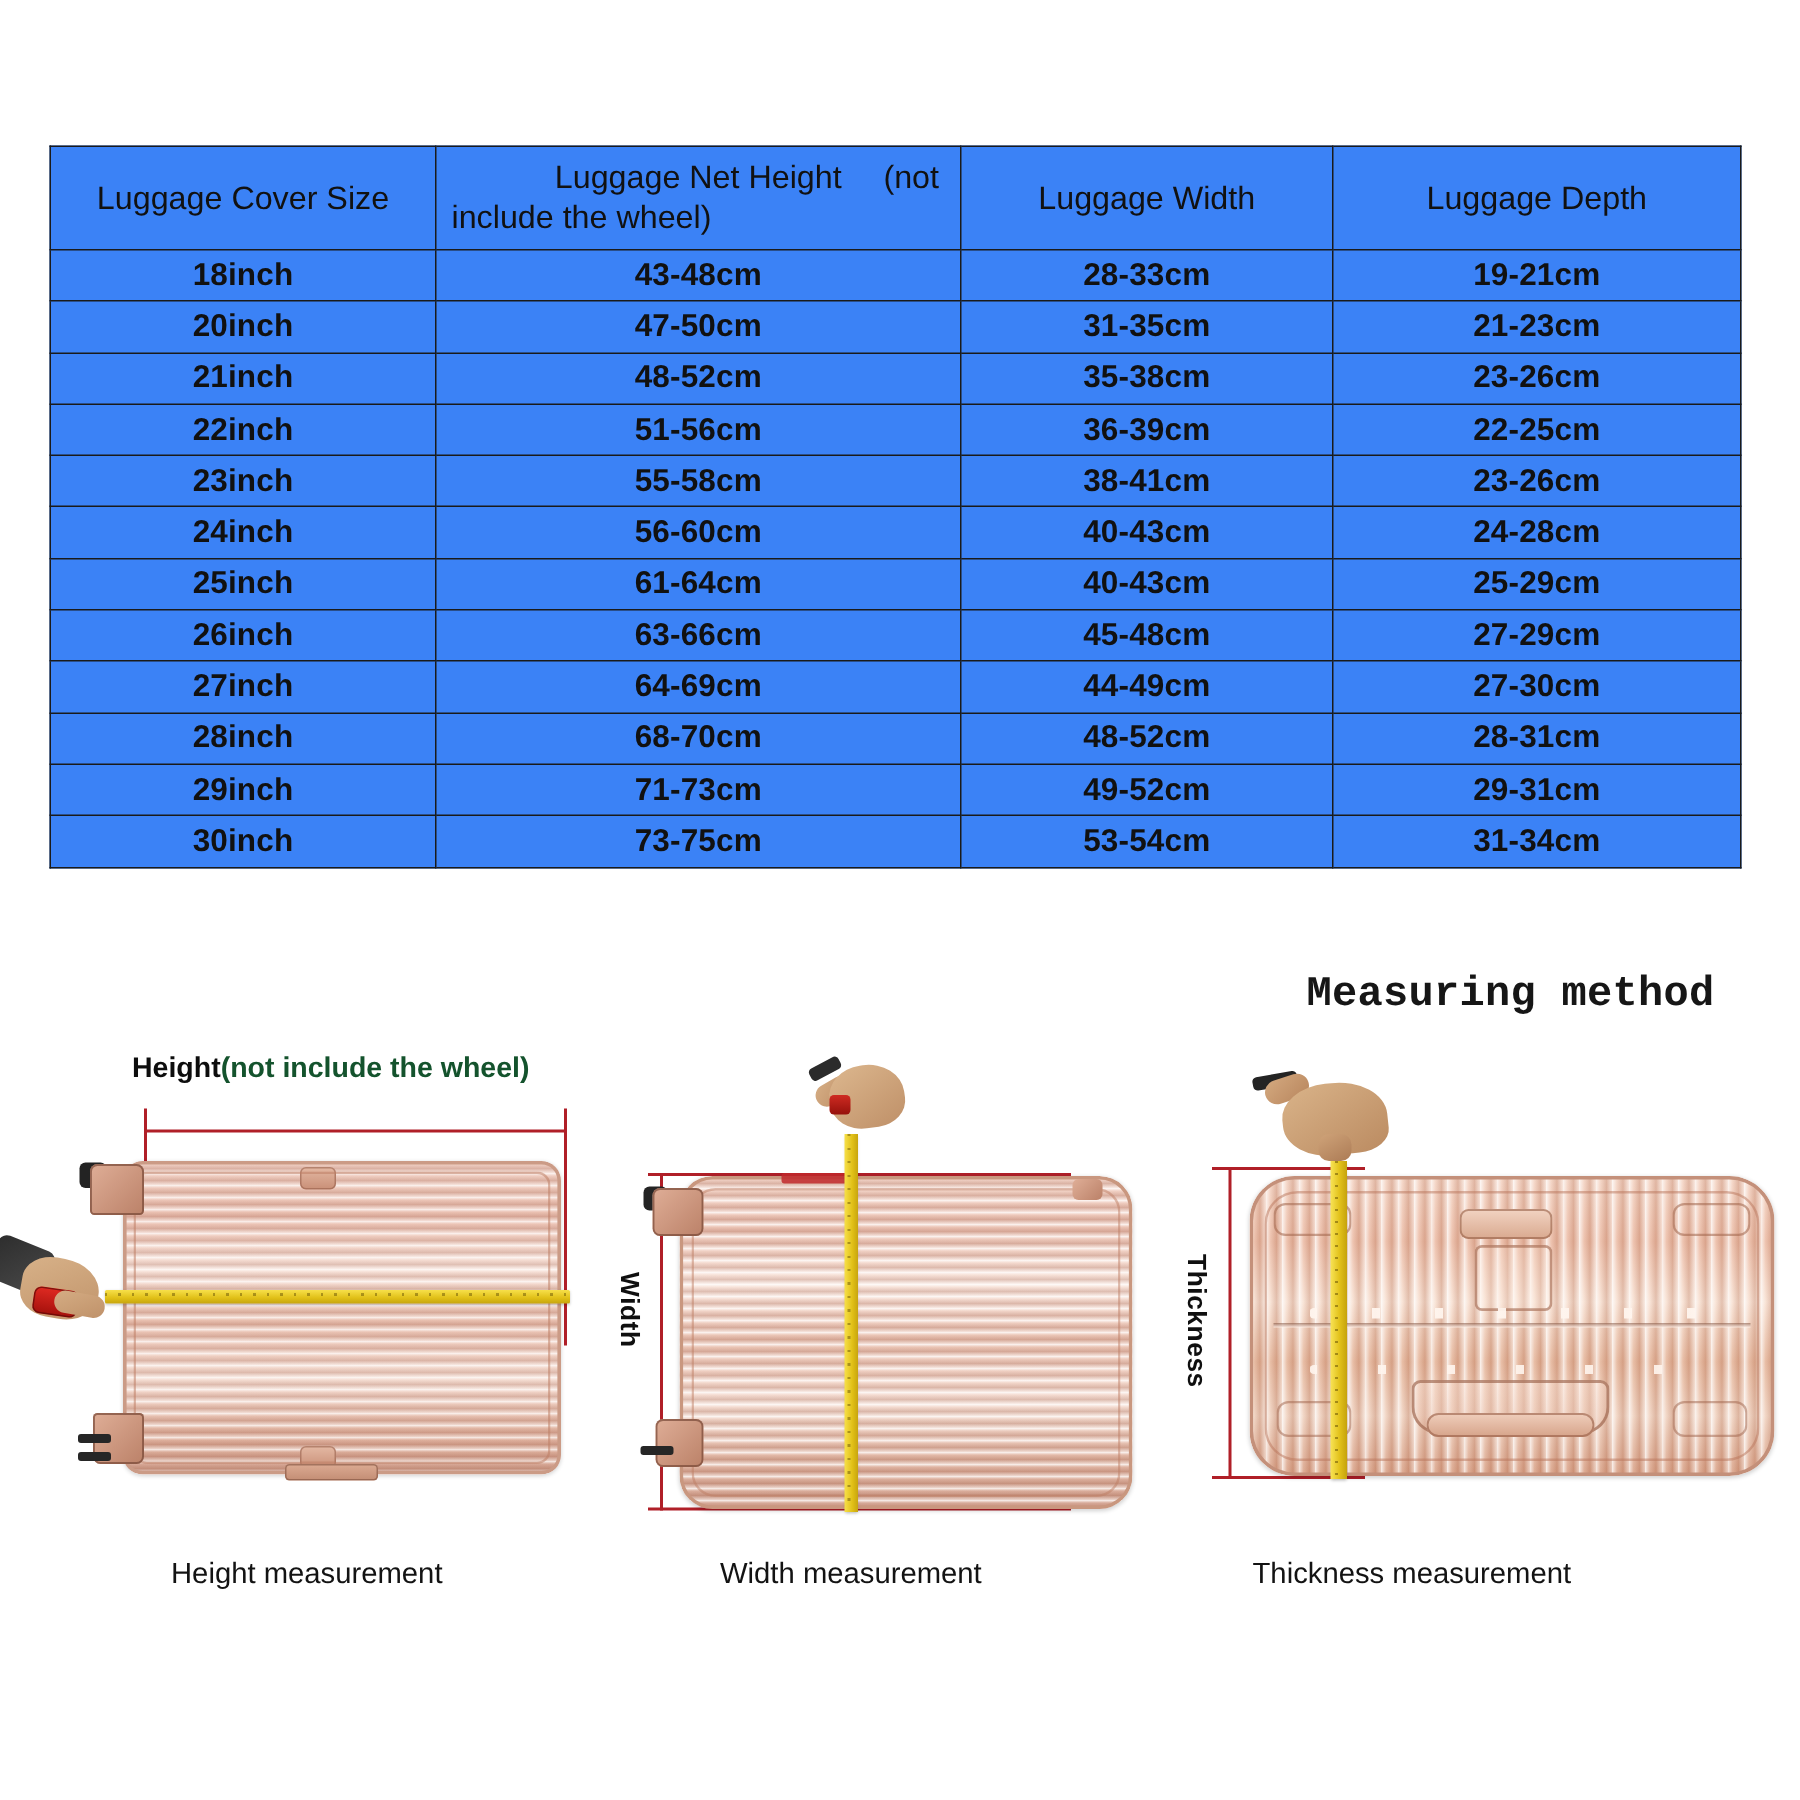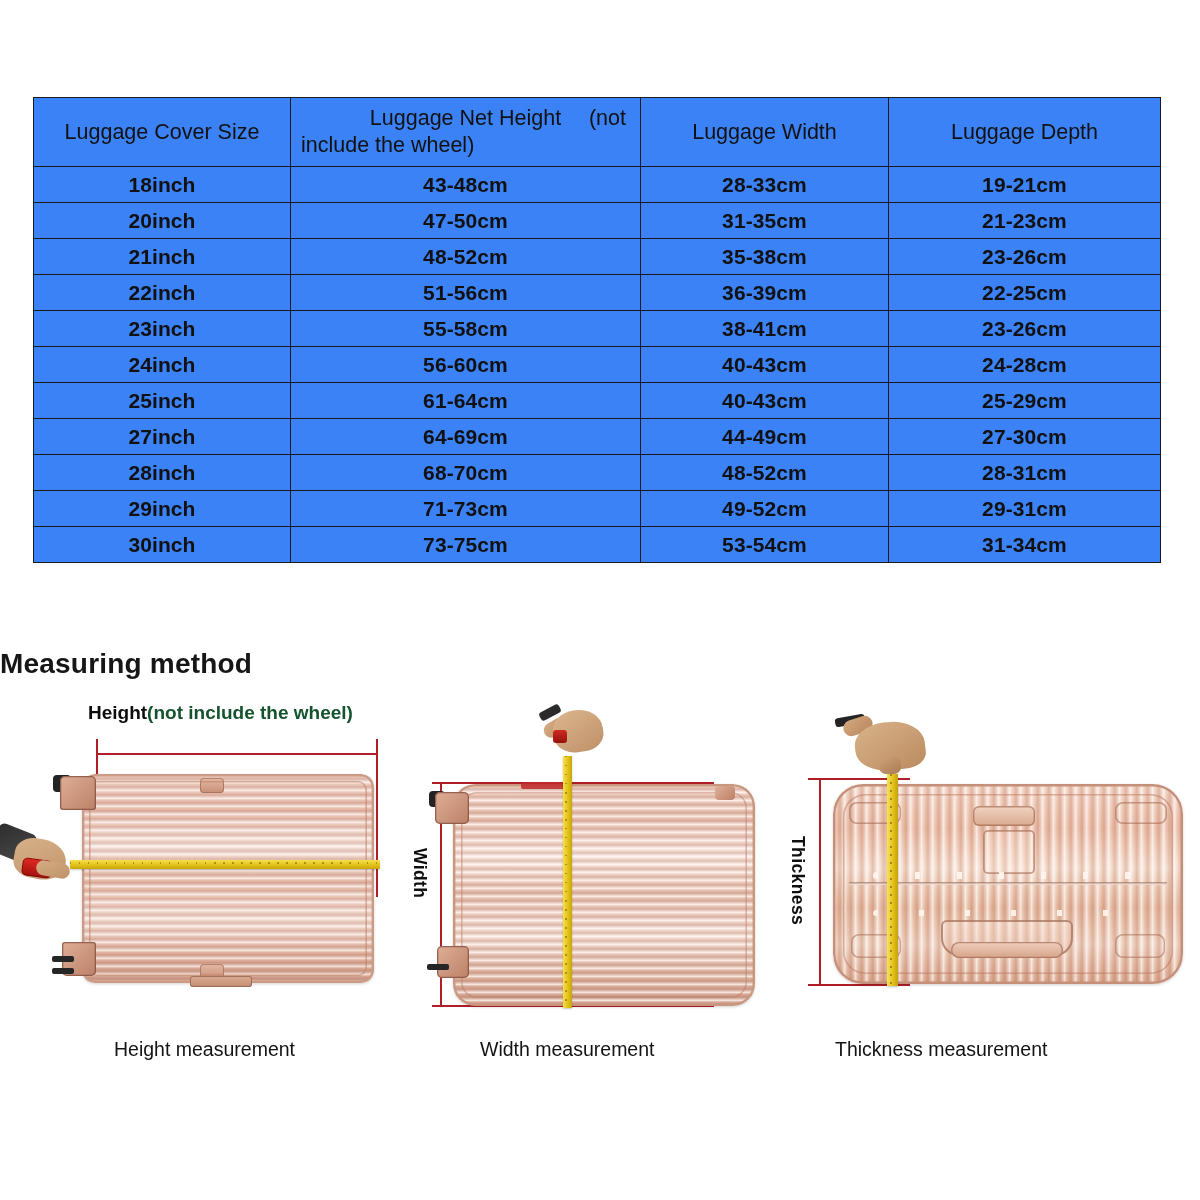--- a/index.html
+++ b/index.html
@@ -72,25 +72,26 @@
     display: block;
     text-align: left;
   }
 
   
   .measuring-title {
     position: absolute;
     left: 0;
     top: 648px;
     width: 1143px;
-    text-align: left;
+    text-align: right;
     font-size: 28px;
     font-weight: bold;
     color: #161616;
     letter-spacing: 0.2px;
+    font-family: Liberation Mono, monospace;
   }
 
   .panels {
     position: absolute;
     left: 0;
     top: 696px;
     width: 1200px;
     height: 400px;
   }
   .panel {
@@ -622,20 +623,26 @@
           <td>40-43cm</td>
           <td>24-28cm</td>
         </tr>
       <tr>
           <td>25inch</td>
           <td>61-64cm</td>
           <td>40-43cm</td>
           <td>25-29cm</td>
         </tr>
       <tr>
+          <td>26inch</td>
+          <td>63-66cm</td>
+          <td>45-48cm</td>
+          <td>27-29cm</td>
+        </tr>
+      <tr>
           <td>27inch</td>
           <td>64-69cm</td>
           <td>44-49cm</td>
           <td>27-30cm</td>
         </tr>
       <tr>
           <td>28inch</td>
           <td>68-70cm</td>
           <td>48-52cm</td>
           <td>28-31cm</td>

